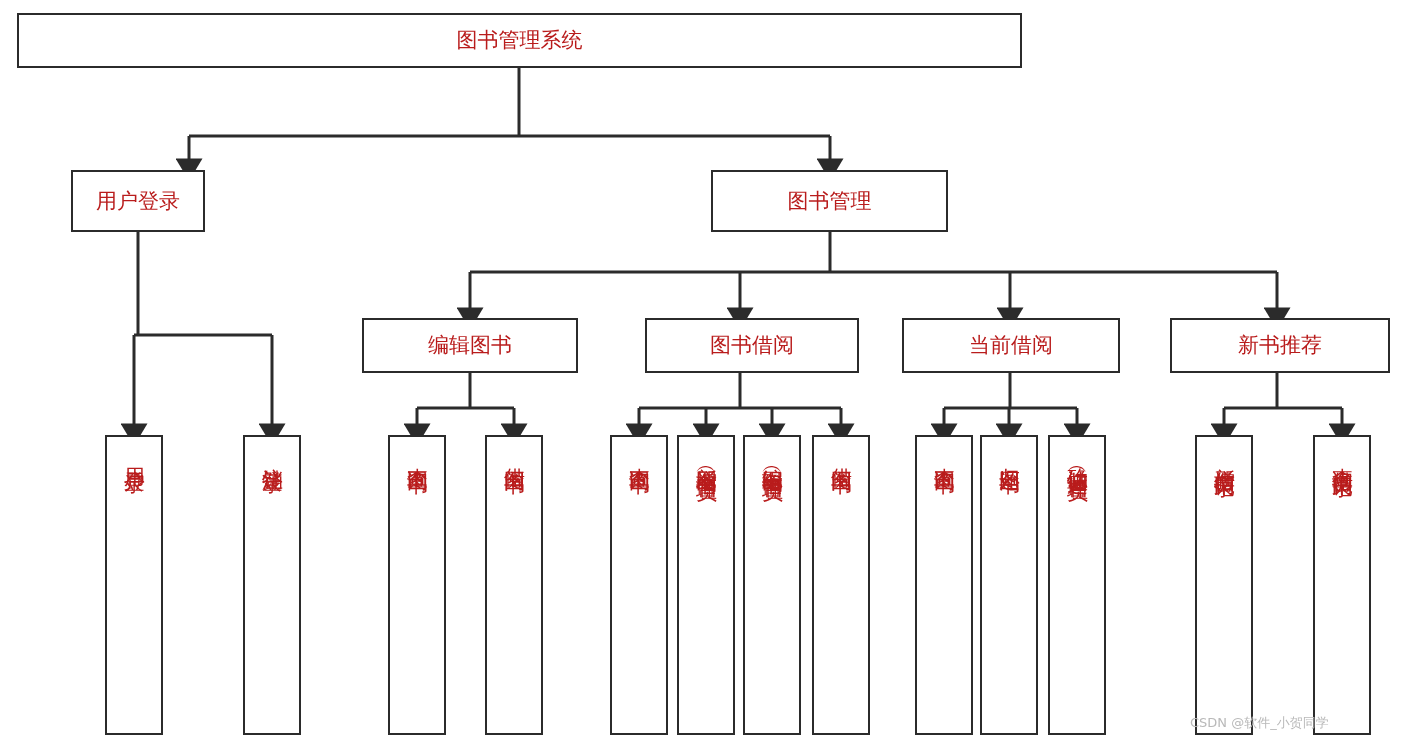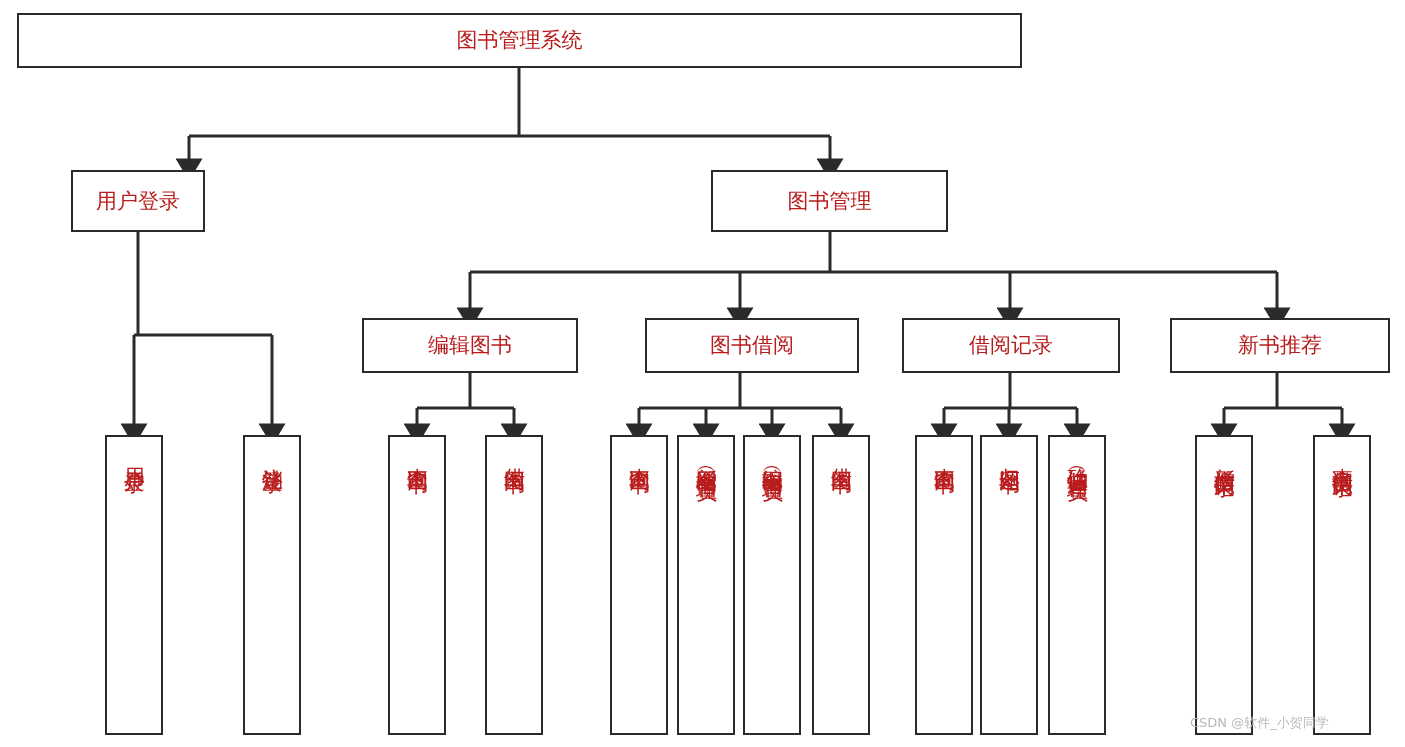--- a/index.html
+++ b/index.html
@@ -135,21 +135,21 @@
     <span class="node-label">图书管理</span>
   </div>
 
   <div class="node horizontal" style="left:362px; top:318px; width:216px; height:55px;">
     <span class="node-label">编辑图书</span>
   </div>
   <div class="node horizontal" style="left:633px; top:318px; width:214px; height:55px;margin-left:12px;">
     <span class="node-label">图书借阅</span>
   </div>
   <div class="node horizontal" style="left:902px; top:318px; width:218px; height:55px;">
-    <span class="node-label">借阅记录</span>
+    <span class="node-label">当前借阅</span>
   </div>
   <div class="node horizontal" style="left:1170px; top:318px; width:220px; height:55px;">
     <span class="node-label">新书推荐</span>
   </div>
 
   <div class="node vertical" style="left:105px; top:435px; width:58px; height:300px;">
     <span class="node-label">用户登录</span>
   </div>
   <div class="node vertical" style="left:243px; top:435px; width:58px; height:300px;">
     <span class="node-label">注销登录</span>

